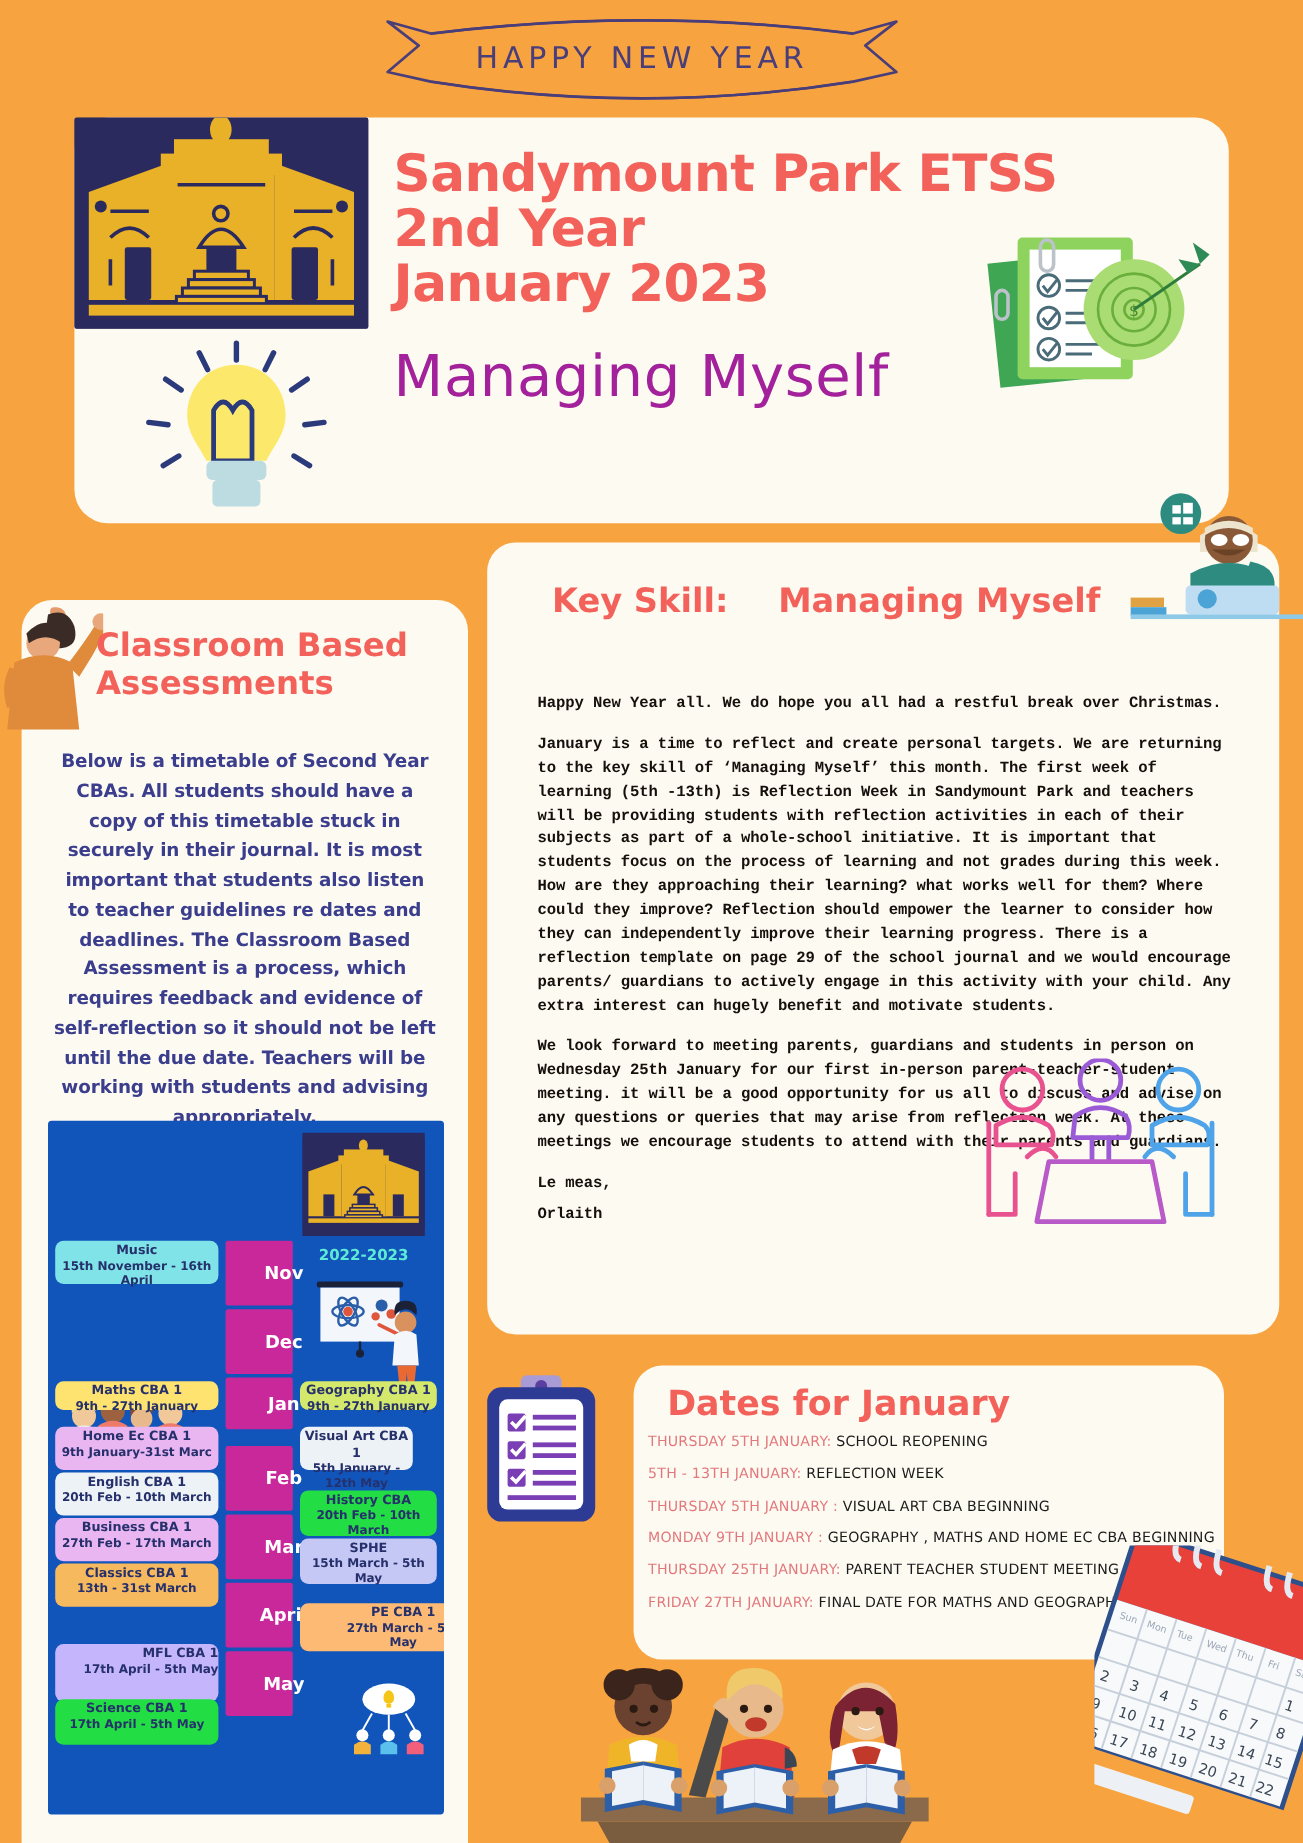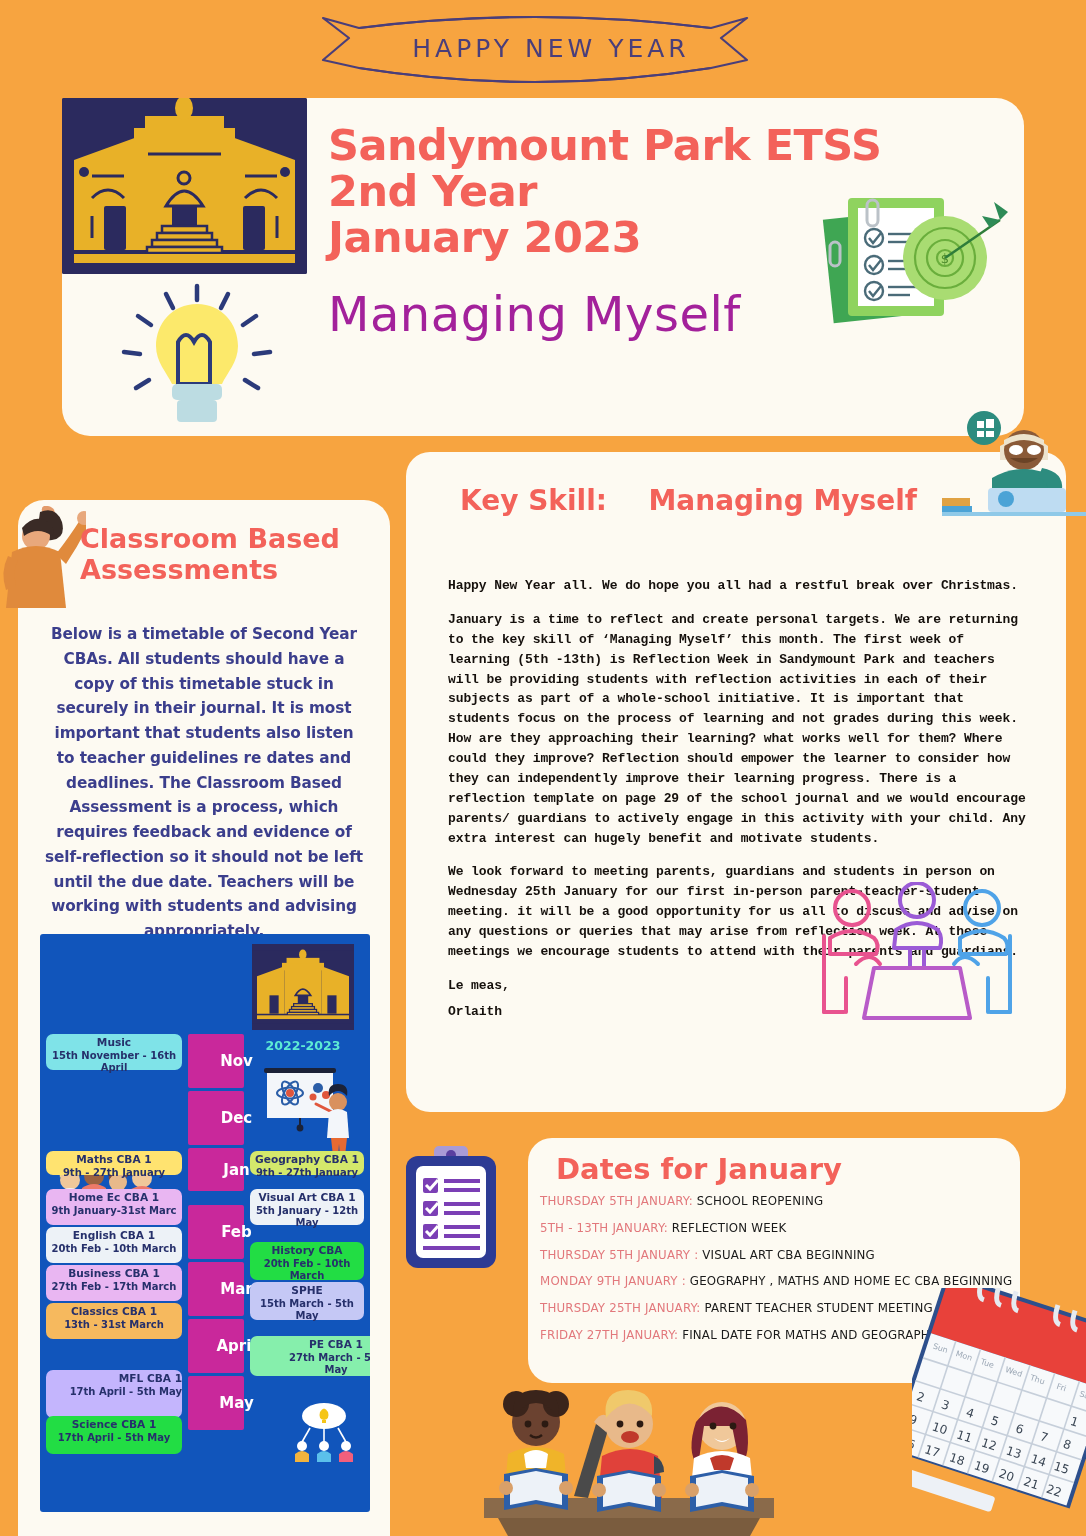--- a/index.html
+++ b/index.html
@@ -8,21 +8,21 @@
     background: #F7A440;
     font-family: "DejaVu Sans", sans-serif;
     overflow: hidden;
   }
   .page { position: relative; width: 1086px; height: 1536px; background: #F7A440; }
 
   
   .banner { position: absolute; left: 315px; top: 12px; width: 440px; height: 78px; }
   .banner svg { display:block; width:100%; height:100%; }
   .banner-text {
-    position:absolute; left:16px; top:22px; width:440px; text-align:center;
+    position:absolute; left:0; top:22px; width:440px; text-align:center;
     font-family:"DejaVu Sans", sans-serif; font-size:25px; letter-spacing:4px;
     color:#4A3E7A; font-weight:400;
   }
 
   
   .header-card {
     position:absolute; left:62px; top:98px; width:962px; height:338px;
     background:#FDFAF2; border-radius:28px;
   }
   .logo-box {
@@ -424,33 +424,33 @@
           <div class="c-name">Science CBA 1</div>
           <div class="c-date">17th April - 5th May</div>
         </div>
       </div>
 
       <div>
         <div class="chip" style="left:210px;top:217px;width:114px;height:24px;background:#D4E86B;">
           <div class="c-name">Geography CBA 1</div>
           <div class="c-date">9th  - 27th January</div>
         </div>
-        <div class="chip" style="left:210px;top:255px;width:114px;height:36px;background:#EDF2F7;">
+        <div class="chip" style="left:210px;top:255px;width:94px;height:36px;background:#EDF2F7;">
           <div class="c-name">Visual Art CBA 1</div>
           <div class="c-date">5th January - 12th May</div>
         </div>
         <div class="chip" style="left:210px;top:308px;width:114px;height:38px;background:#22DD44;">
           <div class="c-name">History CBA</div>
           <div class="c-date">20th Feb - 10th March</div>
         </div>
         <div class="chip" style="left:210px;top:348px;width:114px;height:38px;background:#C5C8F5;">
           <div class="c-name">SPHE</div>
           <div class="c-date">15th March - 5th May</div>
         </div>
-        <div class="chip" style="left:210px;top:402px;width:136px;height:40px;background:#86efac;padding-left:36px;">
+        <div class="chip" style="left:210px;top:402px;width:136px;height:40px;background:#fdba74;padding-left:36px;">
           <div class="c-name">PE CBA 1</div>
           <div class="c-date">27th March - 5th May</div>
         </div>
       </div>
     </div>
   </div>
 
   <div class="body-card">
     <div class="key-skill">
       <span>Key Skill:</span>

